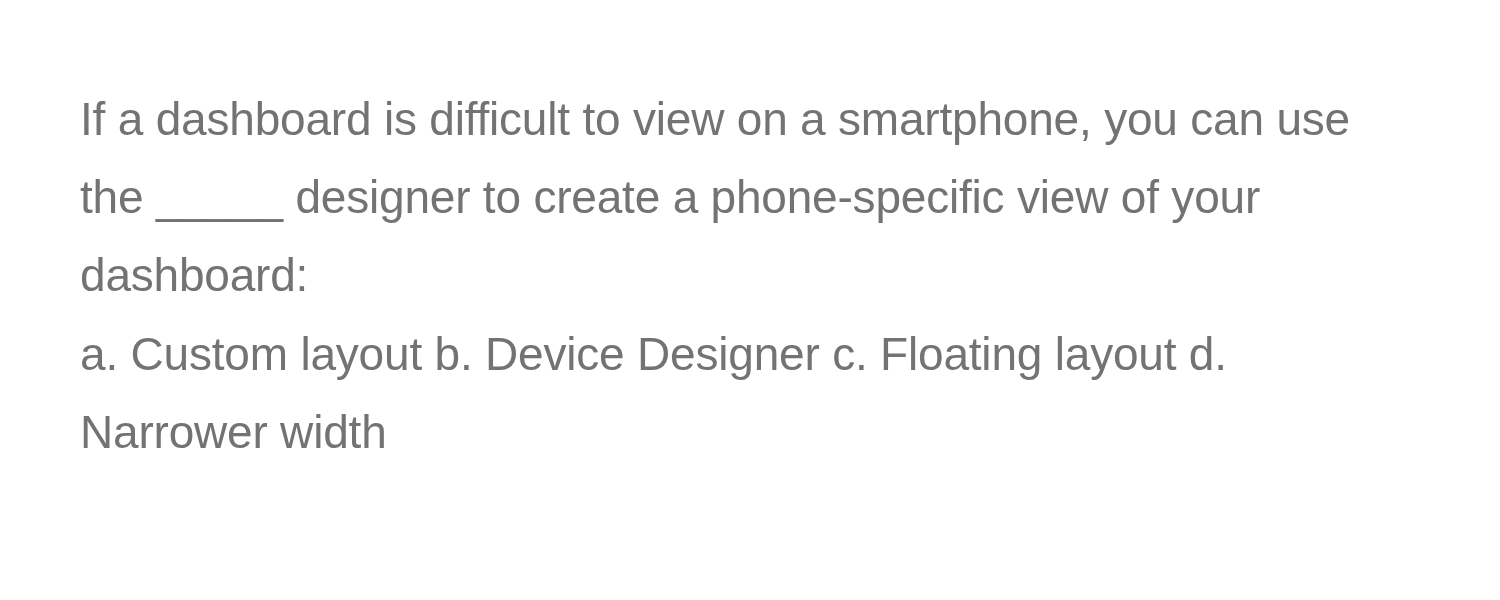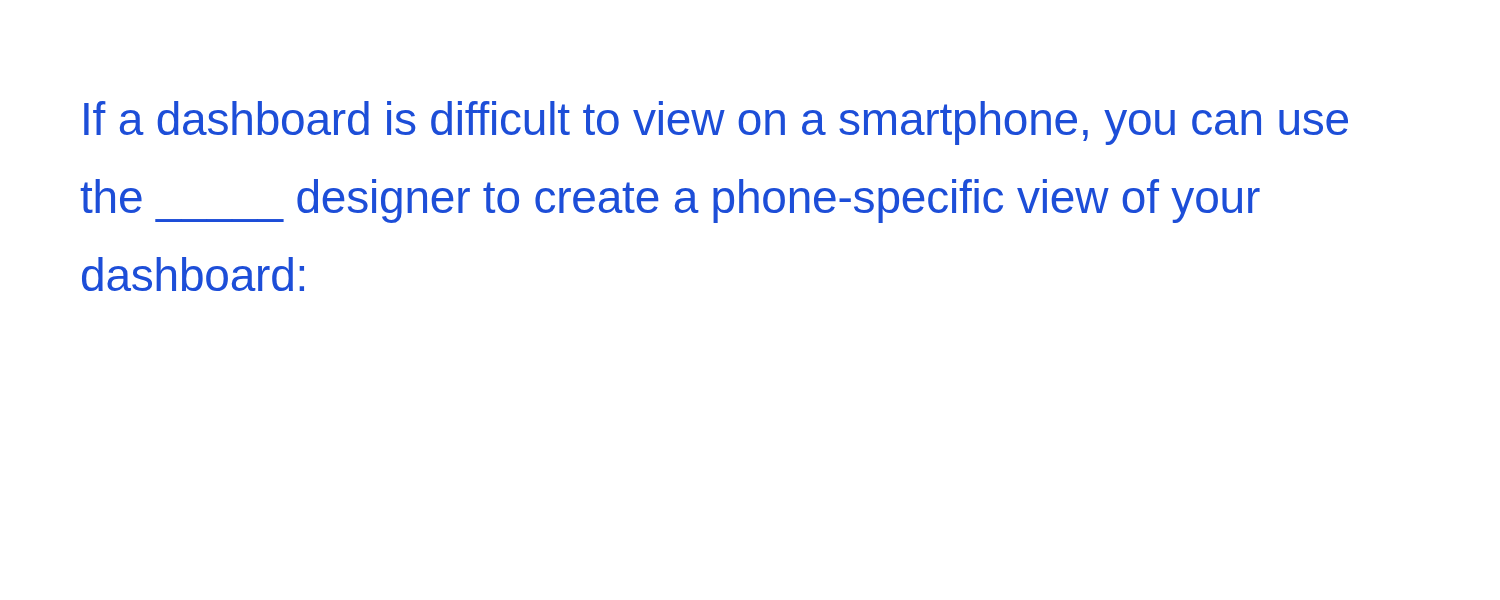--- a/index.html
+++ b/index.html
@@ -10,23 +10,24 @@
     body {
       width: 1500px;
       height: 600px;
       background: #ffffff;
       font-family: -apple-system, BlinkMacSystemFont, "Segoe UI", Helvetica, Arial, sans-serif;
       padding: 80px 80px 0 80px;
     }
     .question-text {
       font-size: 46px;
       line-height: 1.7;
-      color: #1d4ed8;
+      color: #737373;
       font-weight: 400;
       letter-spacing: -0.2px;
     }
   </style>
 </head>
 <body>
 
 <div class="question-text">
   <span>If a dashboard is difficult to view on a smartphone, you can use the _____ designer to create a phone-specific view of your dashboard:</span><br>
+  <span>a. Custom layout b. Device Designer c. Floating layout d. Narrower width</span>
 </div>
 
 </body></html>

